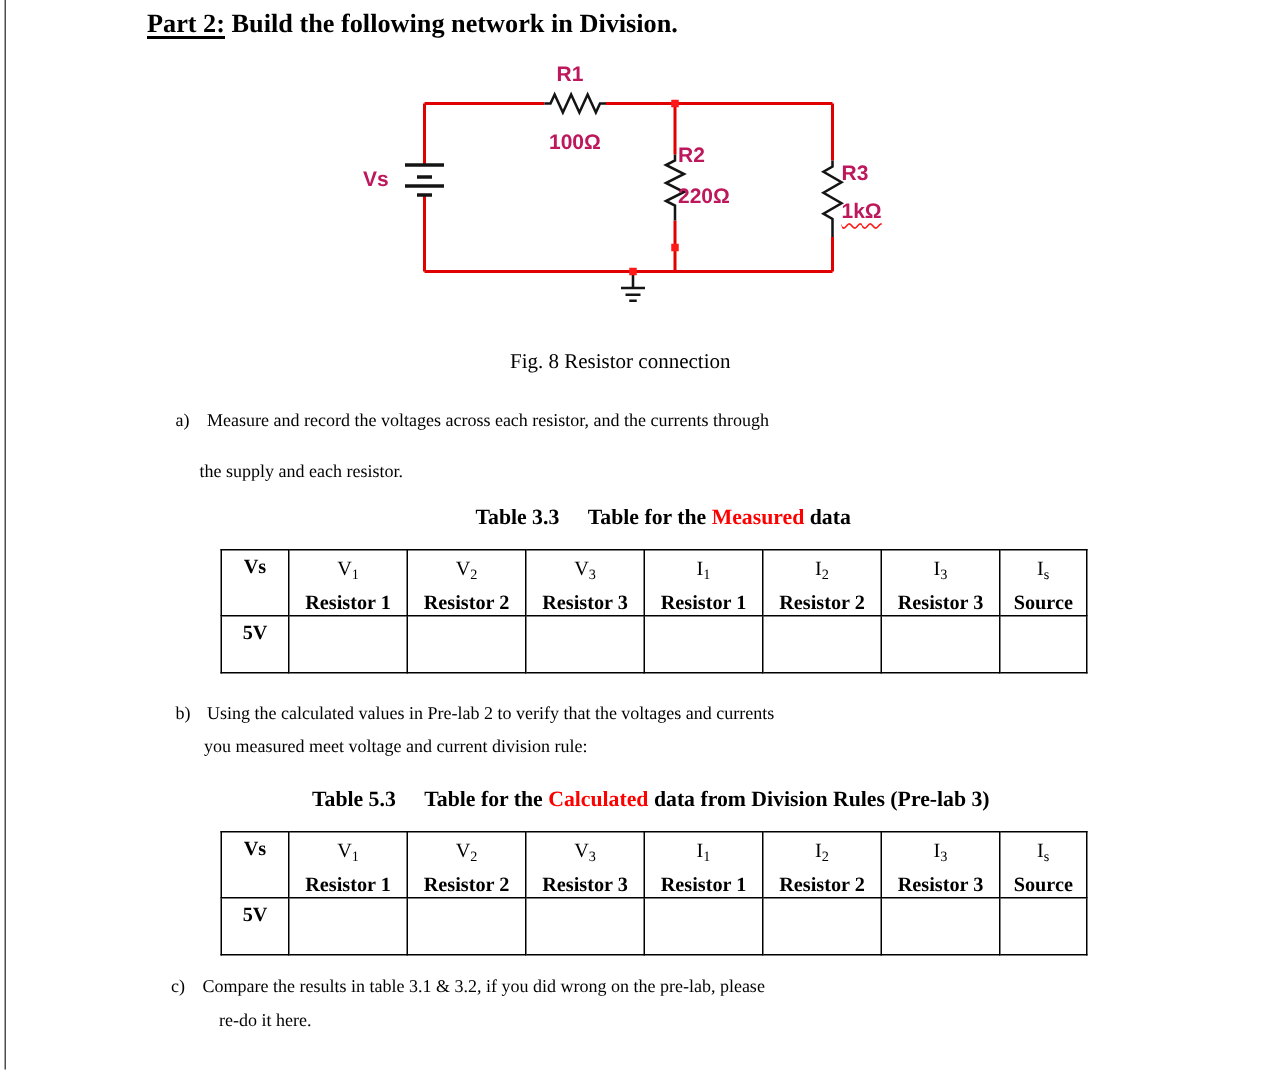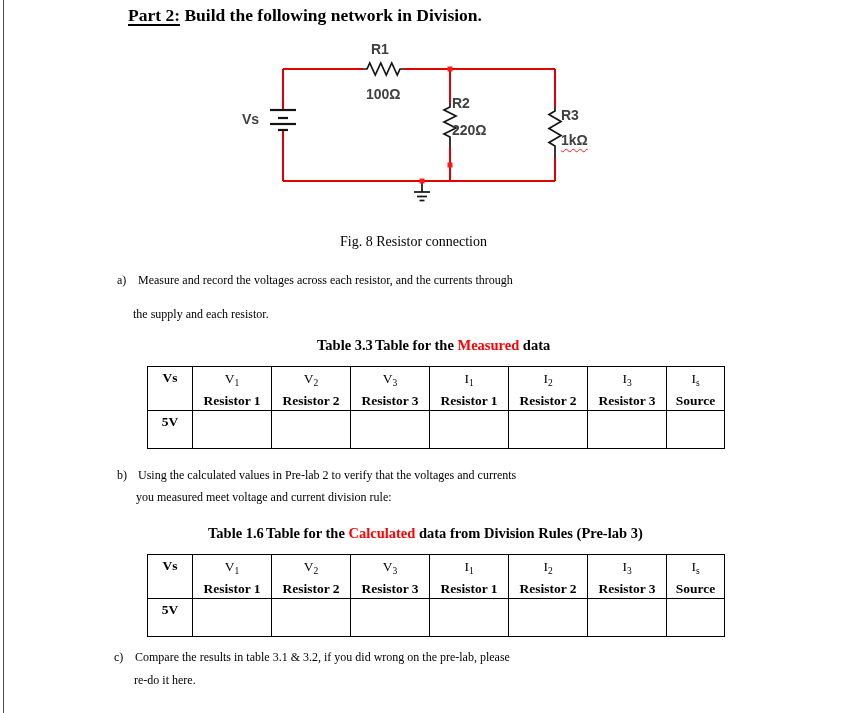--- a/index.html
+++ b/index.html
@@ -5,41 +5,41 @@
   * { margin:0; padding:0; box-sizing:border-box; }
   html,body { background:#ffffff; }
   body {
     position:relative; width:842px; height:713px; overflow:hidden;
     font-family:"Liberation Serif", serif; color:#000;
   }
   .abs { position:absolute; }
   .left-rule { left:3px; top:0; width:1px; height:713px; background:#4d4d4d; }
 
   .doc-title { left:98px; top:5px; font-size:17.5px; font-weight:bold; white-space:nowrap; }
-  .doc-title .u { text-decoration:underline; text-decoration-thickness:1.5px; text-underline-offset:3px;margin-left:30px; }
+  .doc-title .u { text-decoration:underline; text-decoration-thickness:1.5px; text-underline-offset:3px; }
 
   
   .circuit-svg { left:240px; top:38px; }
   .wire { stroke:var(--wire); stroke-width:2; fill:none; }
   .sym  { stroke:#141414; stroke-width:1.7; fill:none; }
   .batt { stroke:#141414; stroke-width:2.2; fill:none; }
   .dot  { fill:var(--dot); }
   .clabel { position:absolute; font-family:"Liberation Sans", sans-serif;
-            font-weight:bold; font-size:14px; color:#404040; white-space:nowrap; }
+            font-weight:bold; font-size:14px; color:#be185d; white-space:nowrap; }
   .squiggle { text-decoration-line:underline; text-decoration-style:wavy;
               text-decoration-color:var(--dot); text-decoration-thickness:1px; text-underline-offset:3px; }
   .fig-caption { left:340px; top:234px; font-size:14px; }
 
   
   .para { font-size:12px; line-height:19px; white-space:nowrap; }
   .para .marker { display:inline-block; width:21px; }
 
   
   .tbl-caption { font-size:14.5px; font-weight:bold; white-space:nowrap; }
-  .tbl-caption .cap-num { margin-right:2px; }
+  .tbl-caption .cap-num { margin-right:19px; }
   .tbl-caption .hl { color:var(--accent); }
 
   
   table.dtable { position:absolute; left:147px; width:578px; border-collapse:collapse;
                  table-layout:fixed; background:#fff; }
   .dtable th, .dtable td { border:1px solid #000; font-weight:normal; font-size:13.5px;
                            text-align:center; vertical-align:top; padding:3px 1px 0; }
   .dtable thead th { height:44px; }
   .dtable tbody td { height:38px; }
   .dtable th.corner, .dtable td.vs-cell { font-weight:bold; }
@@ -171,21 +171,21 @@
 </table>
 
 <div class="abs para" style="left:117px; top:466px">
   <span class="marker">b)</span><span>Using the calculated values in Pre-lab 2 to verify that the voltages and currents</span>
 </div>
 <div class="abs para" style="left:136px; top:488px">
   <span>you measured meet voltage and current division rule:</span>
 </div>
 
 <div class="abs tbl-caption" style="left:208px; top:525px">
-  <span class="cap-num">Table 1.6</span><span>Table for the </span><span class="hl">Calculated</span><span> data from Division Rules (Pre-lab 3)</span>
+  <span class="cap-num">Table 5.3</span><span>Table for the </span><span class="hl">Calculated</span><span> data from Division Rules (Pre-lab 3)</span>
 </div>
 
 <table class="dtable" style="top:554px">
   <colgroup>
     <col style="width:45px">
       <col style="width:79px">
       <col style="width:79px">
       <col style="width:79px">
     <col style="width:79px">
       <col style="width:79px">
@@ -235,15 +235,15 @@
         <td></td>
         <td></td>
         <td></td>
       </tr>
     </tbody>
 </table>
 
 <div class="abs para" style="left:114px; top:648px">
   <span class="marker">c)</span><span>Compare the results in table 3.1 &amp; 3.2, if you did wrong on the pre-lab, please</span>
 </div>
-<div class="abs para" style="left:134px; top:671px">
+<div class="abs para" style="left:146px; top:671px">
   <span>re-do it here.</span>
 </div>
 
 </body></html>

